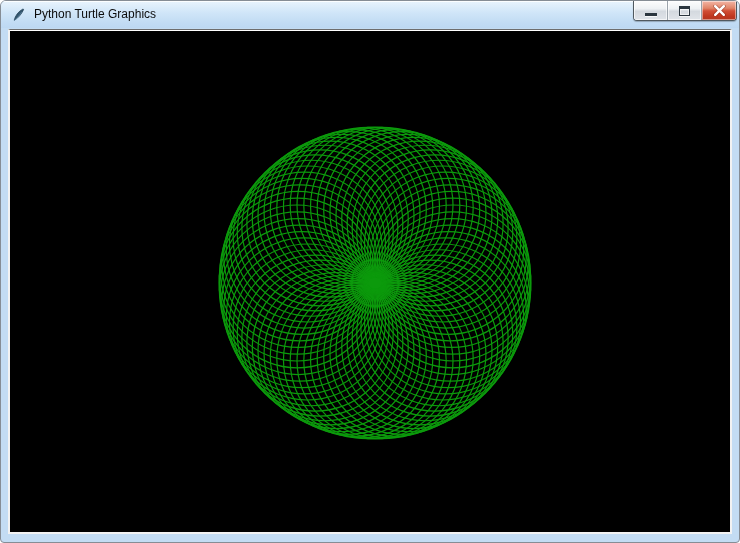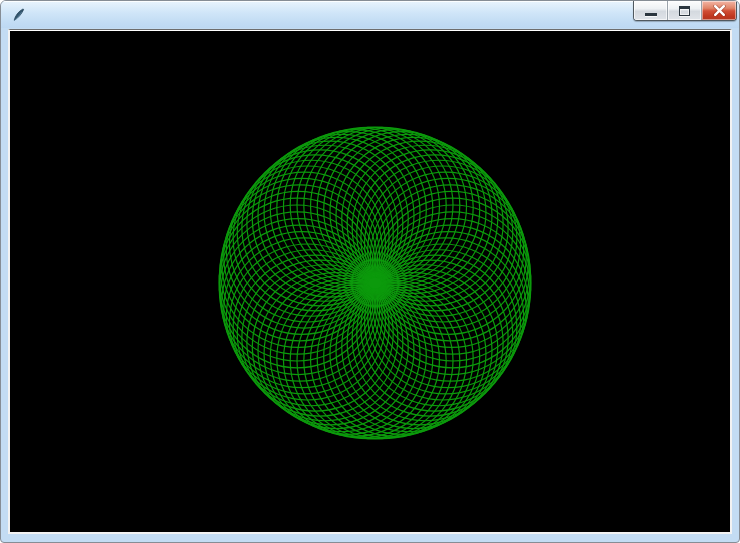--- a/index.html
+++ b/index.html
@@ -97,20 +97,21 @@
 
 <div class="window">
 
   <div class="titlebar">
     <span class="app-icon">
       <svg viewBox="0 0 16 16" width="16" height="16">
         <path d="M3.2 13.2 C4.2 8.8, 7.2 4.6, 11.6 2.2 C12.3 1.8, 12.8 2.2, 12.4 3.0 C10.4 7.2, 7.4 10.6, 4.4 12.6 Z" fill="#33566e" stroke="#1c3a4f" stroke-width="0.7"></path>
         <path d="M3.0 13.6 C5.5 11.8, 8.5 8.6, 10.6 5.2" fill="none" stroke="#5d84a0" stroke-width="0.8"></path>
       </svg>
     </span>
+    <span class="title-text">Python Turtle Graphics</span>
 
     <div class="controls">
       <div class="ctrl-btn" title="Minimize">
         <span class="min-glyph"></span>
       </div>
       <div class="ctrl-btn" title="Maximize">
         <span class="max-glyph"></span>
       </div>
       <div class="ctrl-btn close" title="Close">
         <svg class="close-glyph" width="13" height="11" viewBox="0 0 13 11">

